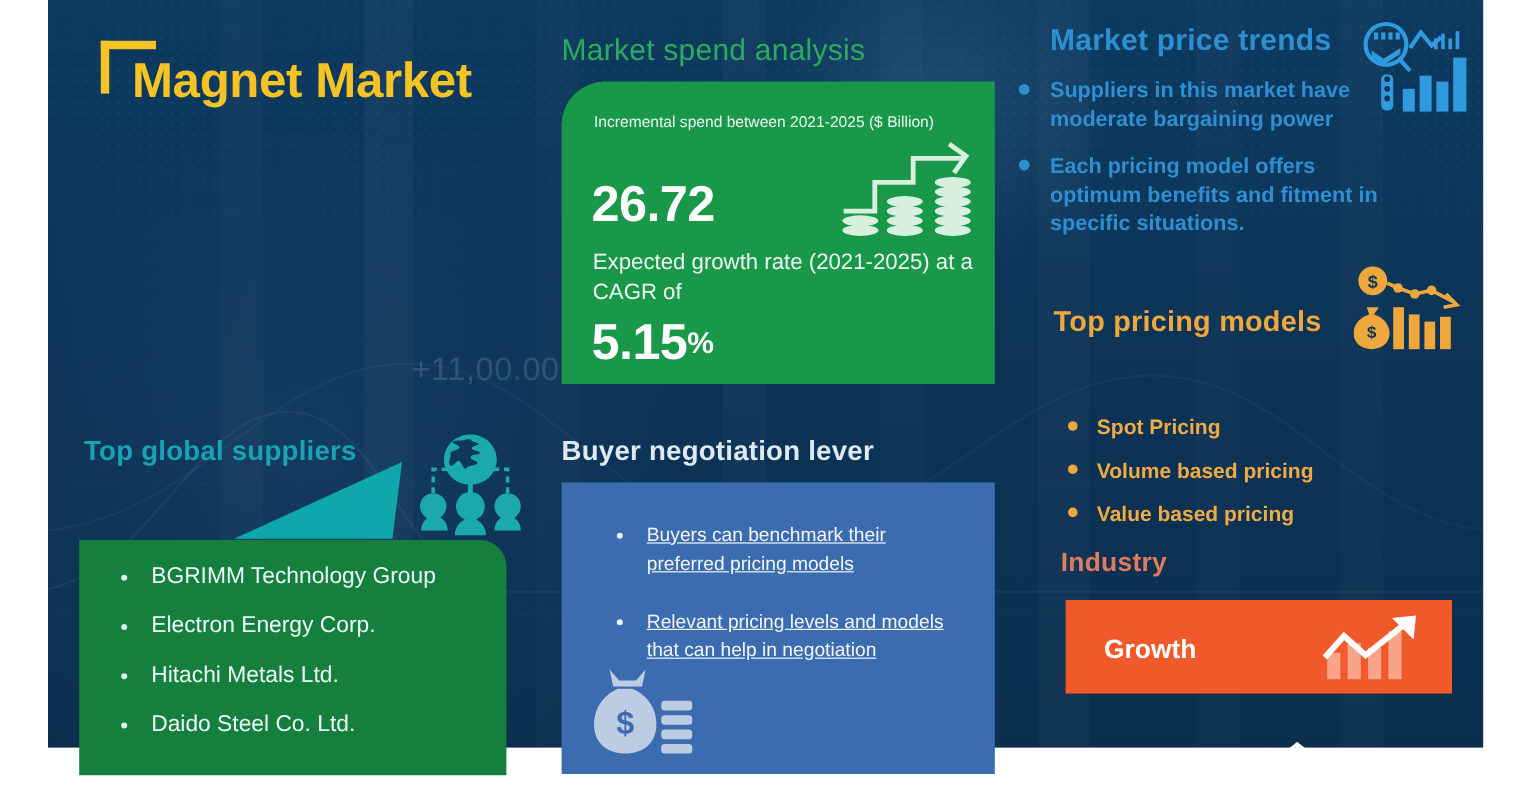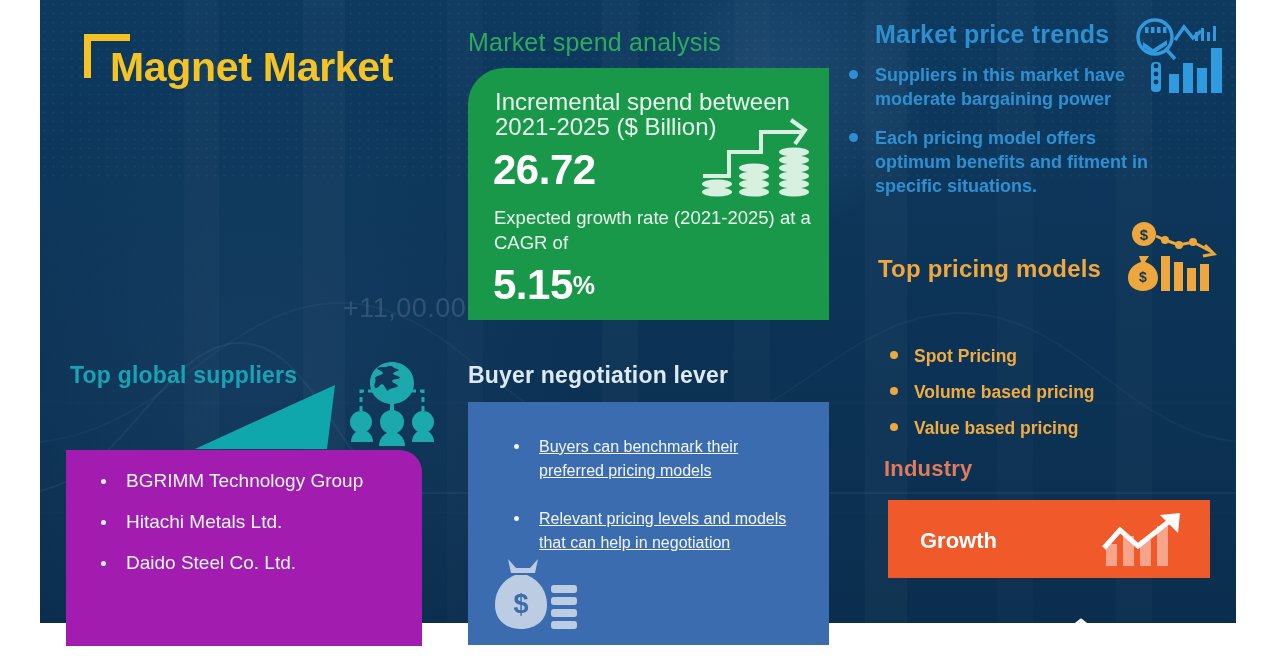--- a/index.html
+++ b/index.html
@@ -65,31 +65,31 @@
   .h-teal  { position:absolute; left:70px;  top:362px; font-size:23px; font-weight:bold; color:#18a3b4; letter-spacing:.2px;}
   .h-white { position:absolute; left:468px; top:362px; font-size:23px; font-weight:bold; color:#dfe9f3; letter-spacing:.2px;}
   .h-orange{ position:absolute; left:878px; top:255px; font-size:24px; font-weight:bold; color:#f0a83c; letter-spacing:.2px;}
   .h-industry{position:absolute; left:884px; top:456px; font-size:22px; font-weight:bold; color:#e07b5c; letter-spacing:.2px;}
 
   
   #green-card{
     position:absolute; left:468px; top:68px; width:361px; height:252px;
     background:#1a9849; border-radius:36px 0 0 0; color:#fff;
   }
-  #green-card .lead{ position:absolute; left:27px; top:21px; font-size:24px; line-height:25px; color:#eaf7ef; }
+  #green-card .lead{ position:absolute; left:27px; top:21px; font-size:13px; line-height:25px; color:#eaf7ef; }
   #green-card .big1{ position:absolute; left:25px; top:78px; font-size:42px; font-weight:bold; letter-spacing:-.5px; }
   #green-card .lead2{ position:absolute; left:26px; top:137px; font-size:18.5px; line-height:25px; color:#eaf7ef; }
   #green-card .big2{ position:absolute; left:25px; top:193px; font-size:42px; font-weight:bold; letter-spacing:-.5px; }
   #green-card .pct{ font-size:25px; font-weight:bold; vertical-align:5px; }
   #green-card .coins{ position:absolute; right:10px; top:42px; }
 
   
   #teal-box{
     position:absolute; left:66px; top:450px; width:356px; height:196px;
-    background:#a21caf; border-radius:0 22px 0 0;
+    background:#15803d; border-radius:0 22px 0 0;
   }
   #teal-tail{ position:absolute; left:195px; top:385px; }
   #teal-box ul{ list-style:none; position:absolute; left:26px; top:19px; }
   #teal-box li{
     position:relative; padding-left:34px; color:#eaf8f8;
     font-size:19px; line-height:24px; margin-bottom:17px;
   }
   #teal-box li:before{
     content:""; position:absolute; left:9px; top:10px;
     width:5px; height:5px; border-radius:50%; background:#ddf3f3;
@@ -325,20 +325,21 @@
 
   <div id="teal-tail">
     <svg width="145" height="68" viewBox="0 0 145 68">
       <polygon points="140,0 0,64 132,64" fill="#0fa7ab"></polygon>
     </svg>
   </div>
 
   <div id="teal-box">
     <ul>
       <li>BGRIMM Technology Group</li>
+      <li>Electron Energy Corp.</li>
       <li>Hitachi Metals Ltd.</li>
       <li>Daido Steel Co. Ltd.</li>
     </ul>
   </div>
 
   <div class="h-white">Buyer negotiation lever</div>
 
   <div id="blue-box">
     <ul>
       <li>Buyers can benchmark their preferred pricing models</li>

